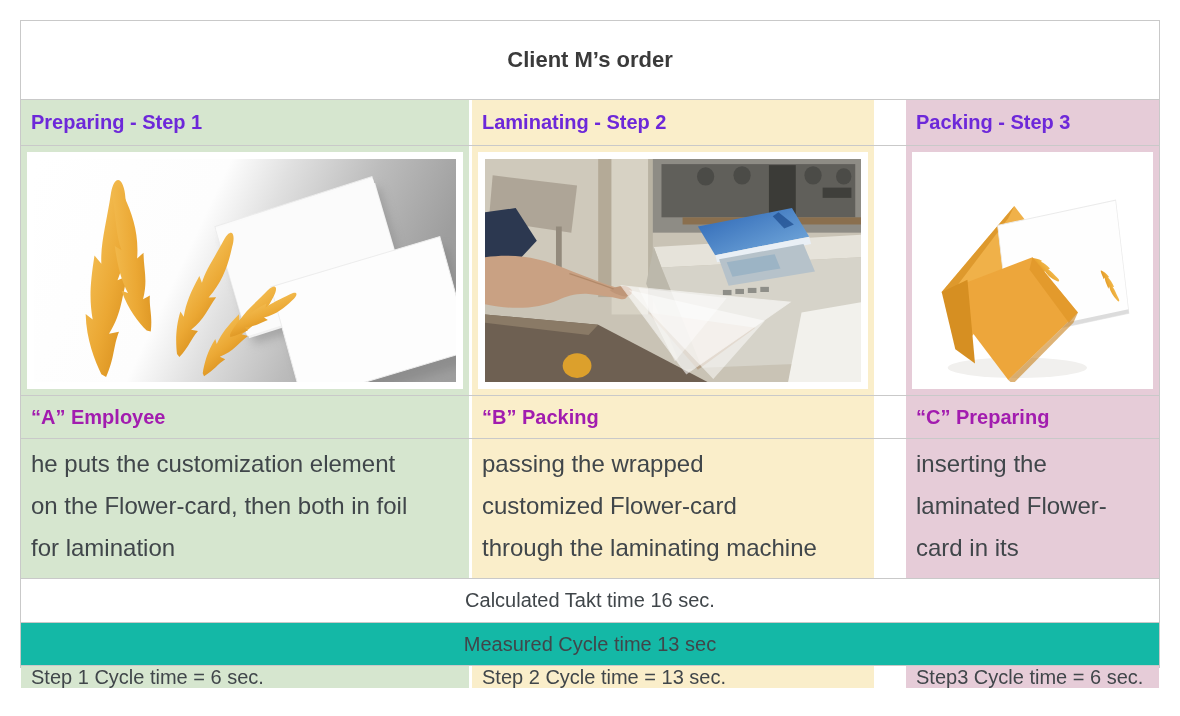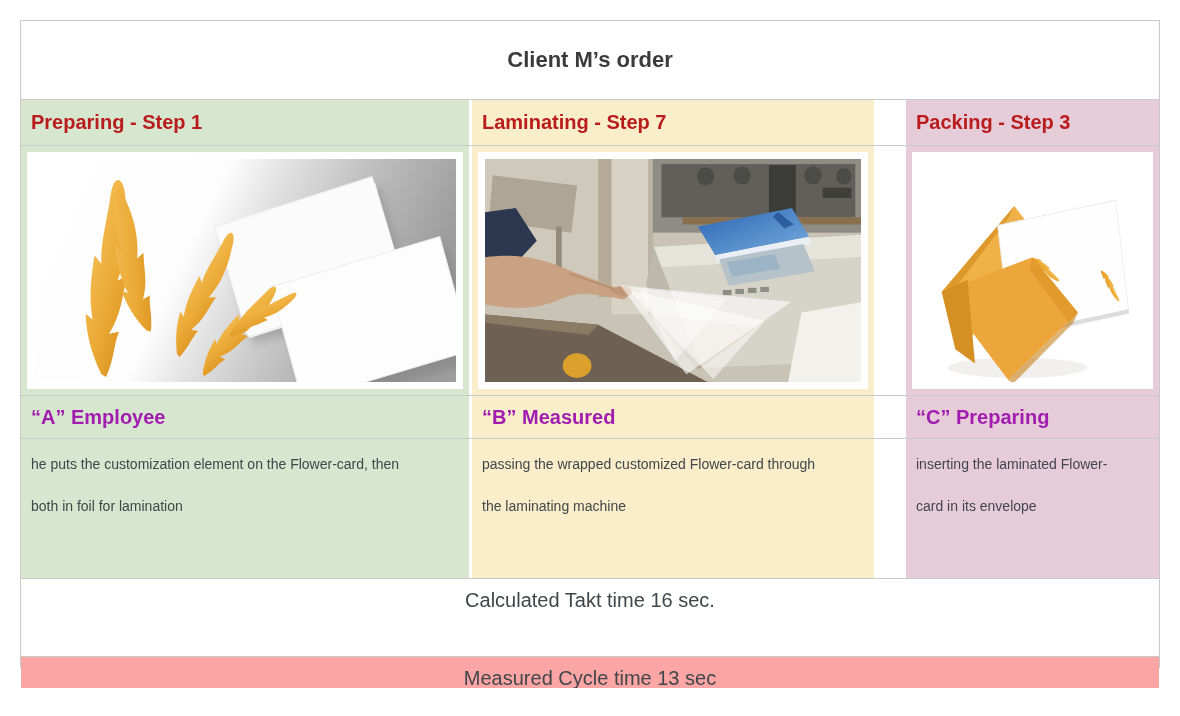--- a/index.html
+++ b/index.html
@@ -14,38 +14,38 @@
   .row{box-sizing:border-box;flex:0 0 auto;}
   .row + .row{border-top:1px solid var(--border,#c9c9c9);}
   .cols{display:grid;grid-template-columns:448px 402px 1fr;column-gap:3px;background:#fff;}
   .c1{background:var(--step1,#d6e6cf);}
   .c2{background:var(--step2,#faeeca);}
   .c3{background:var(--step3,#e6ccd8);margin-left:29px;}
   .title-row{height:78px;display:flex;align-items:center;justify-content:center;
     font-size:22px;font-weight:bold;color:var(--title_text,#3a3a3a);}
   .steps-row{height:46px;}
   .steps-row .cell{display:flex;align-items:center;padding:0 10px;
-    font-size:20px;font-weight:bold;color:#b91c1c;}
+    font-size:20px;font-weight:bold;color:#6d28d9;}
   .images-row{height:250px;}
   .images-row .cell{padding:6px;box-sizing:border-box;}
   .photo-frame{background:#fff;height:100%;box-sizing:border-box;padding:7px;}
   .photo-frame svg{width:100%;height:100%;display:block;}
   .emp-row{height:43px;}
   .emp-row .cell{display:flex;align-items:center;padding:0 10px;
     font-size:20px;font-weight:bold;color:#a21caf;}
   .desc-row{height:140px;}
   .desc-row .cell{box-sizing:border-box;padding:4px 10px 0 10px;
-    font-size:14px;line-height:42px;color:var(--body_text,#40464a);}
+    font-size:24px;line-height:42px;color:var(--body_text,#40464a);}
   .desc-row .cell.d1{padding-right:58px;}
   .desc-row .cell.d2{padding-right:50px;}
   .desc-row .cell.d3{padding-right:40px;}
   .takt-row{height:44px;display:flex;align-items:center;justify-content:center;
     font-size:20px;color:var(--body_text,#40464a);background:#fff;}
   .cycle-row{height:43px;display:flex;align-items:center;justify-content:center;
-    font-size:20px;color:var(--body_text,#40464a);background:#fca5a5;margin-top:34px;}
+    font-size:20px;color:var(--body_text,#40464a);background:#14b8a6;}
   .stepcycle-row{flex:1 1 auto;}
   .stepcycle-row .cell{display:flex;align-items:center;padding:0 10px;
     font-size:20px;color:var(--body_text,#40464a);}
 </style>
 </head>
 <body>
 
 <svg width="0" height="0" style="position:absolute" aria-hidden="true">
   <defs>
     <linearGradient id="goldGrad" x1="0" y1="0" x2="1" y2="1">
@@ -71,21 +71,21 @@
   </defs>
 </svg>
 
 <div class="canvas">
   <div class="table">
 
     <div class="row title-row">Client M’s order</div>
 
     <div class="row cols steps-row">
       <div class="cell c1">Preparing - Step 1</div>
-      <div class="cell c2">Laminating - Step 7</div>
+      <div class="cell c2">Laminating - Step 2</div>
       <div class="cell c3">Packing - Step 3</div>
     </div>
 
     <div class="row cols images-row">
 
       <div class="cell c1">
         <div class="photo-frame">
           <svg viewBox="0 0 437 222" preserveAspectRatio="none" role="img" aria-label="golden feathers and blank white flower-cards photo">
             <rect x="0" y="0" width="437" height="222" fill="url(#bgGrad1)"></rect>
 
@@ -185,29 +185,34 @@
             <polygon points="30,130 64,118 74,200 48,186" fill="#d68f22"></polygon>
             <polygon points="150,96 210,150 198,160 146,108" fill="#dd9425" opacity="0.65"></polygon>
             <polygon points="118,216 210,150 204,160 124,220" fill="#c8801a" opacity="0.6"></polygon>
           </svg>
         </div>
       </div>
     </div>
 
     <div class="row cols emp-row">
       <div class="cell c1">“A” Employee</div>
-      <div class="cell c2">“B” Measured</div>
+      <div class="cell c2">“B” Packing</div>
       <div class="cell c3">“C” Preparing</div>
     </div>
 
     <div class="row cols desc-row">
       <div class="cell c1 d1">he puts the customization element on the Flower-card, then both in foil for lamination</div>
       <div class="cell c2 d2">passing the wrapped customized Flower-card through the laminating machine</div>
       <div class="cell c3 d3">inserting the laminated Flower-card in its envelope</div>
     </div>
 
     <div class="row takt-row">Calculated Takt time 16 sec.</div>
 
     <div class="row cycle-row">Measured Cycle time 13 sec</div>
 
+    <div class="row cols stepcycle-row">
+      <div class="cell c1">Step 1 Cycle time = 6 sec.</div>
+      <div class="cell c2">Step 2 Cycle time = 13 sec.</div>
+      <div class="cell c3">Step3 Cycle time = 6 sec.</div>
+    </div>
 
   </div>
 </div>
 
 </body></html>

